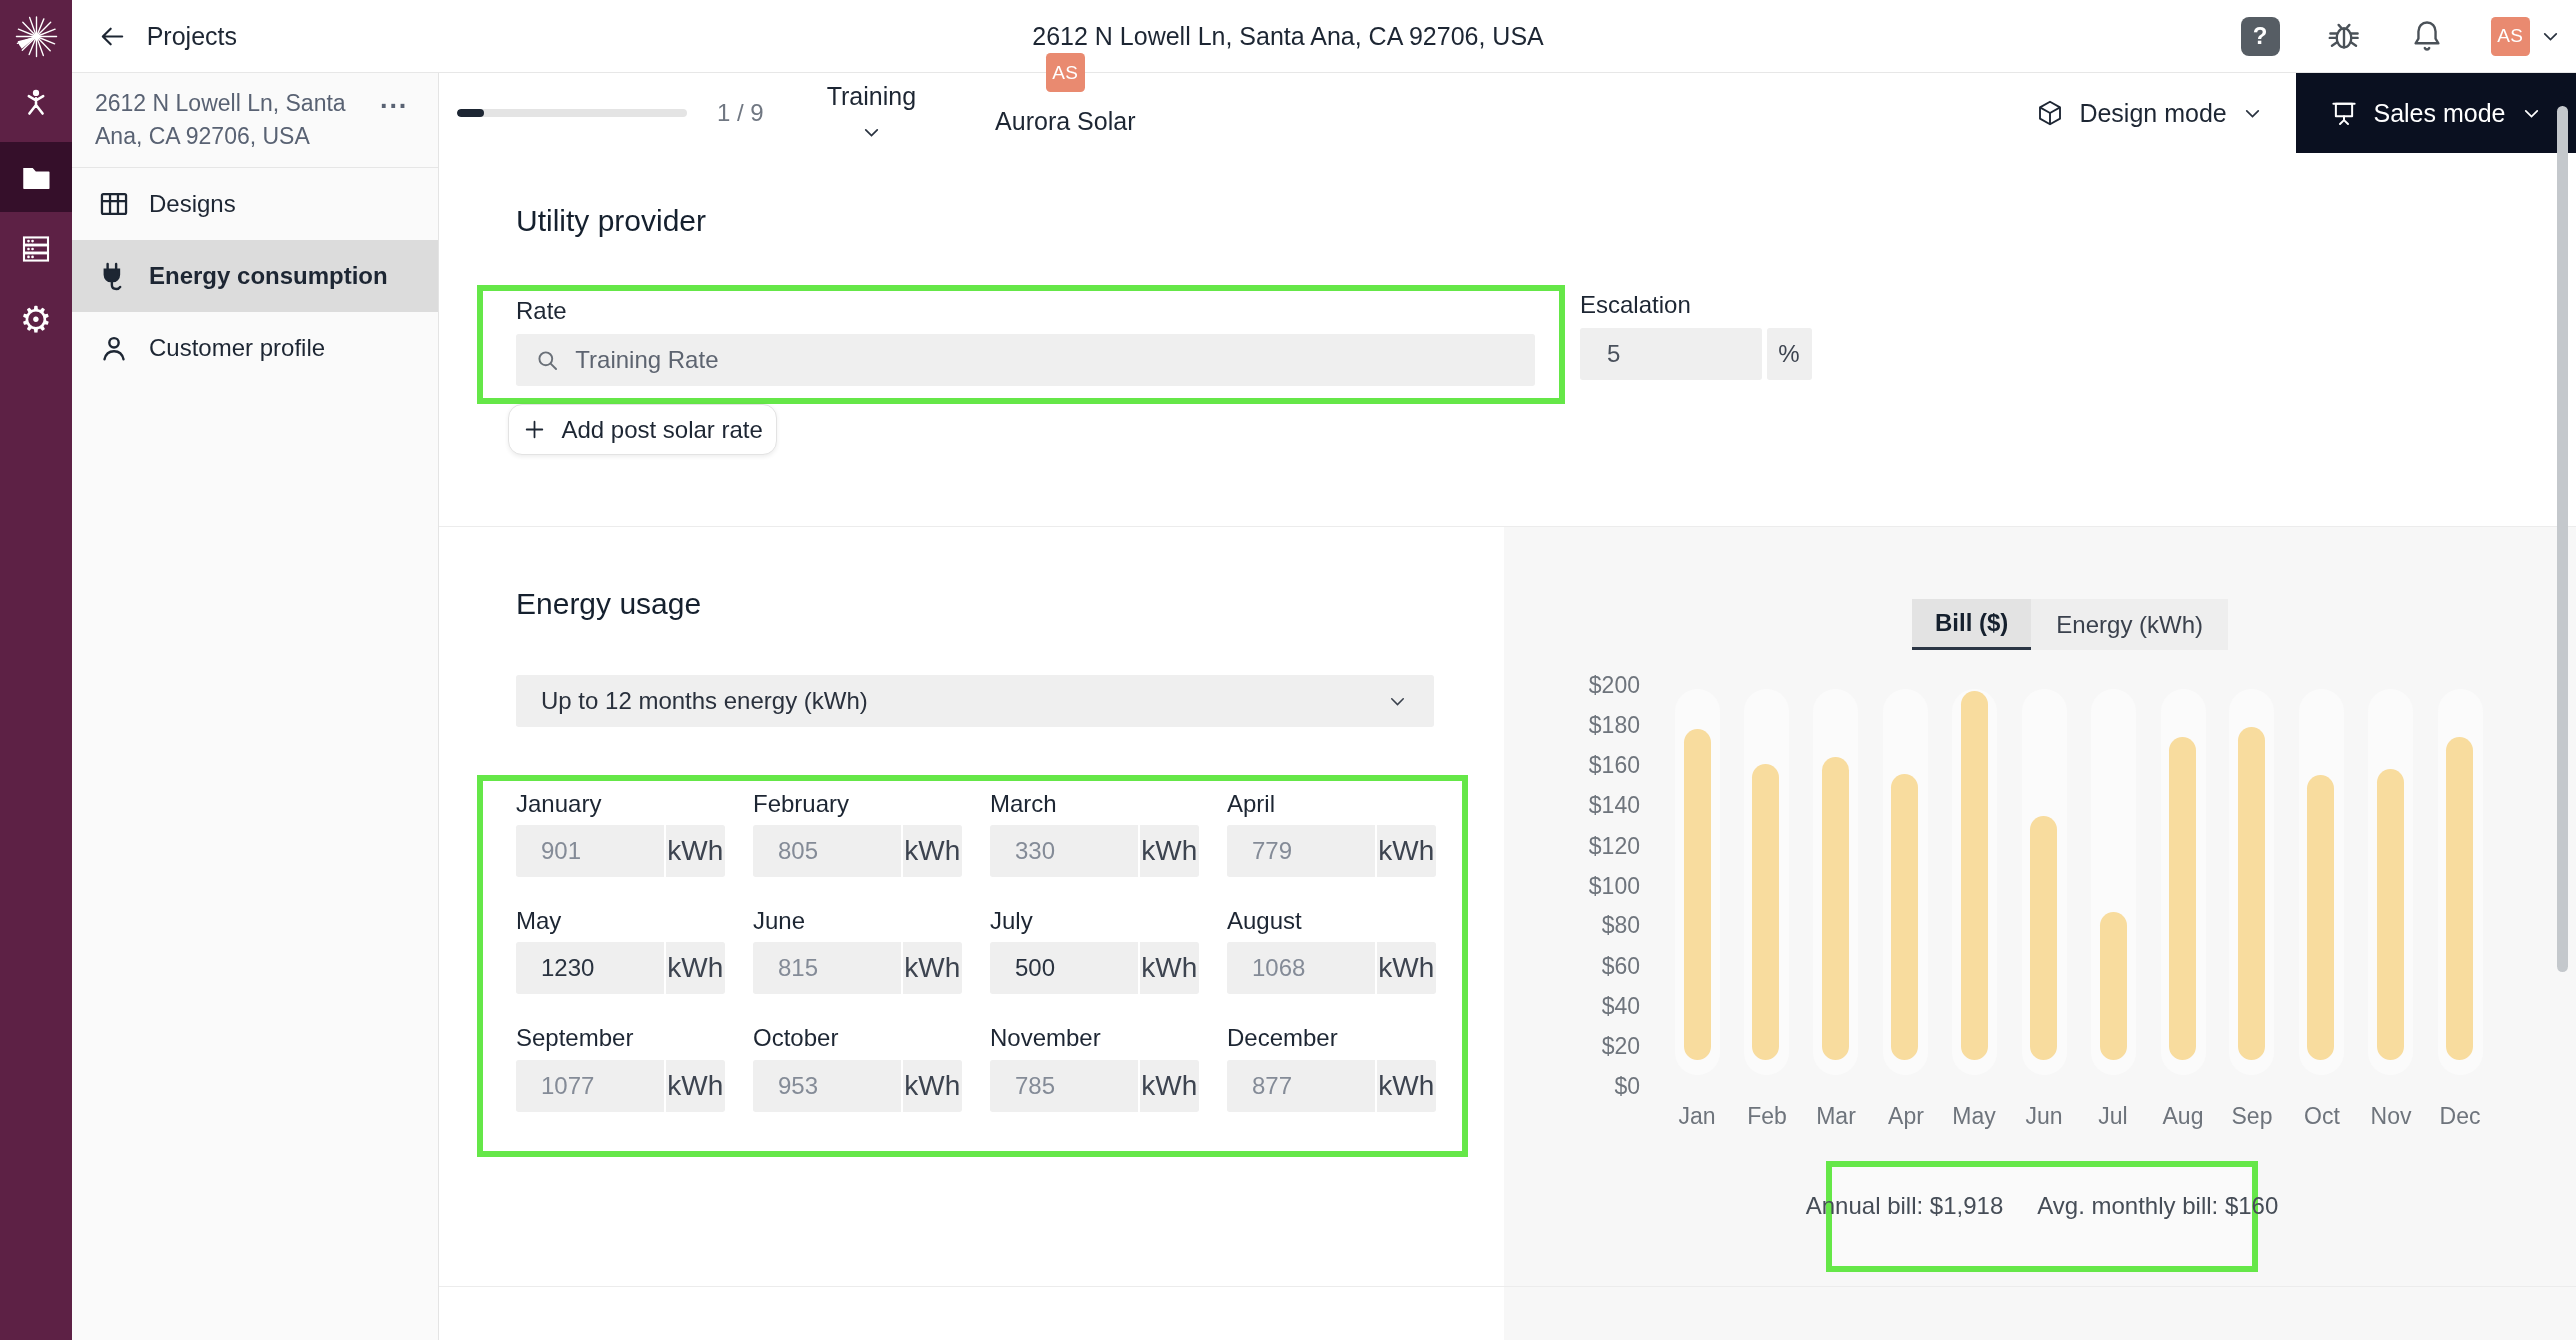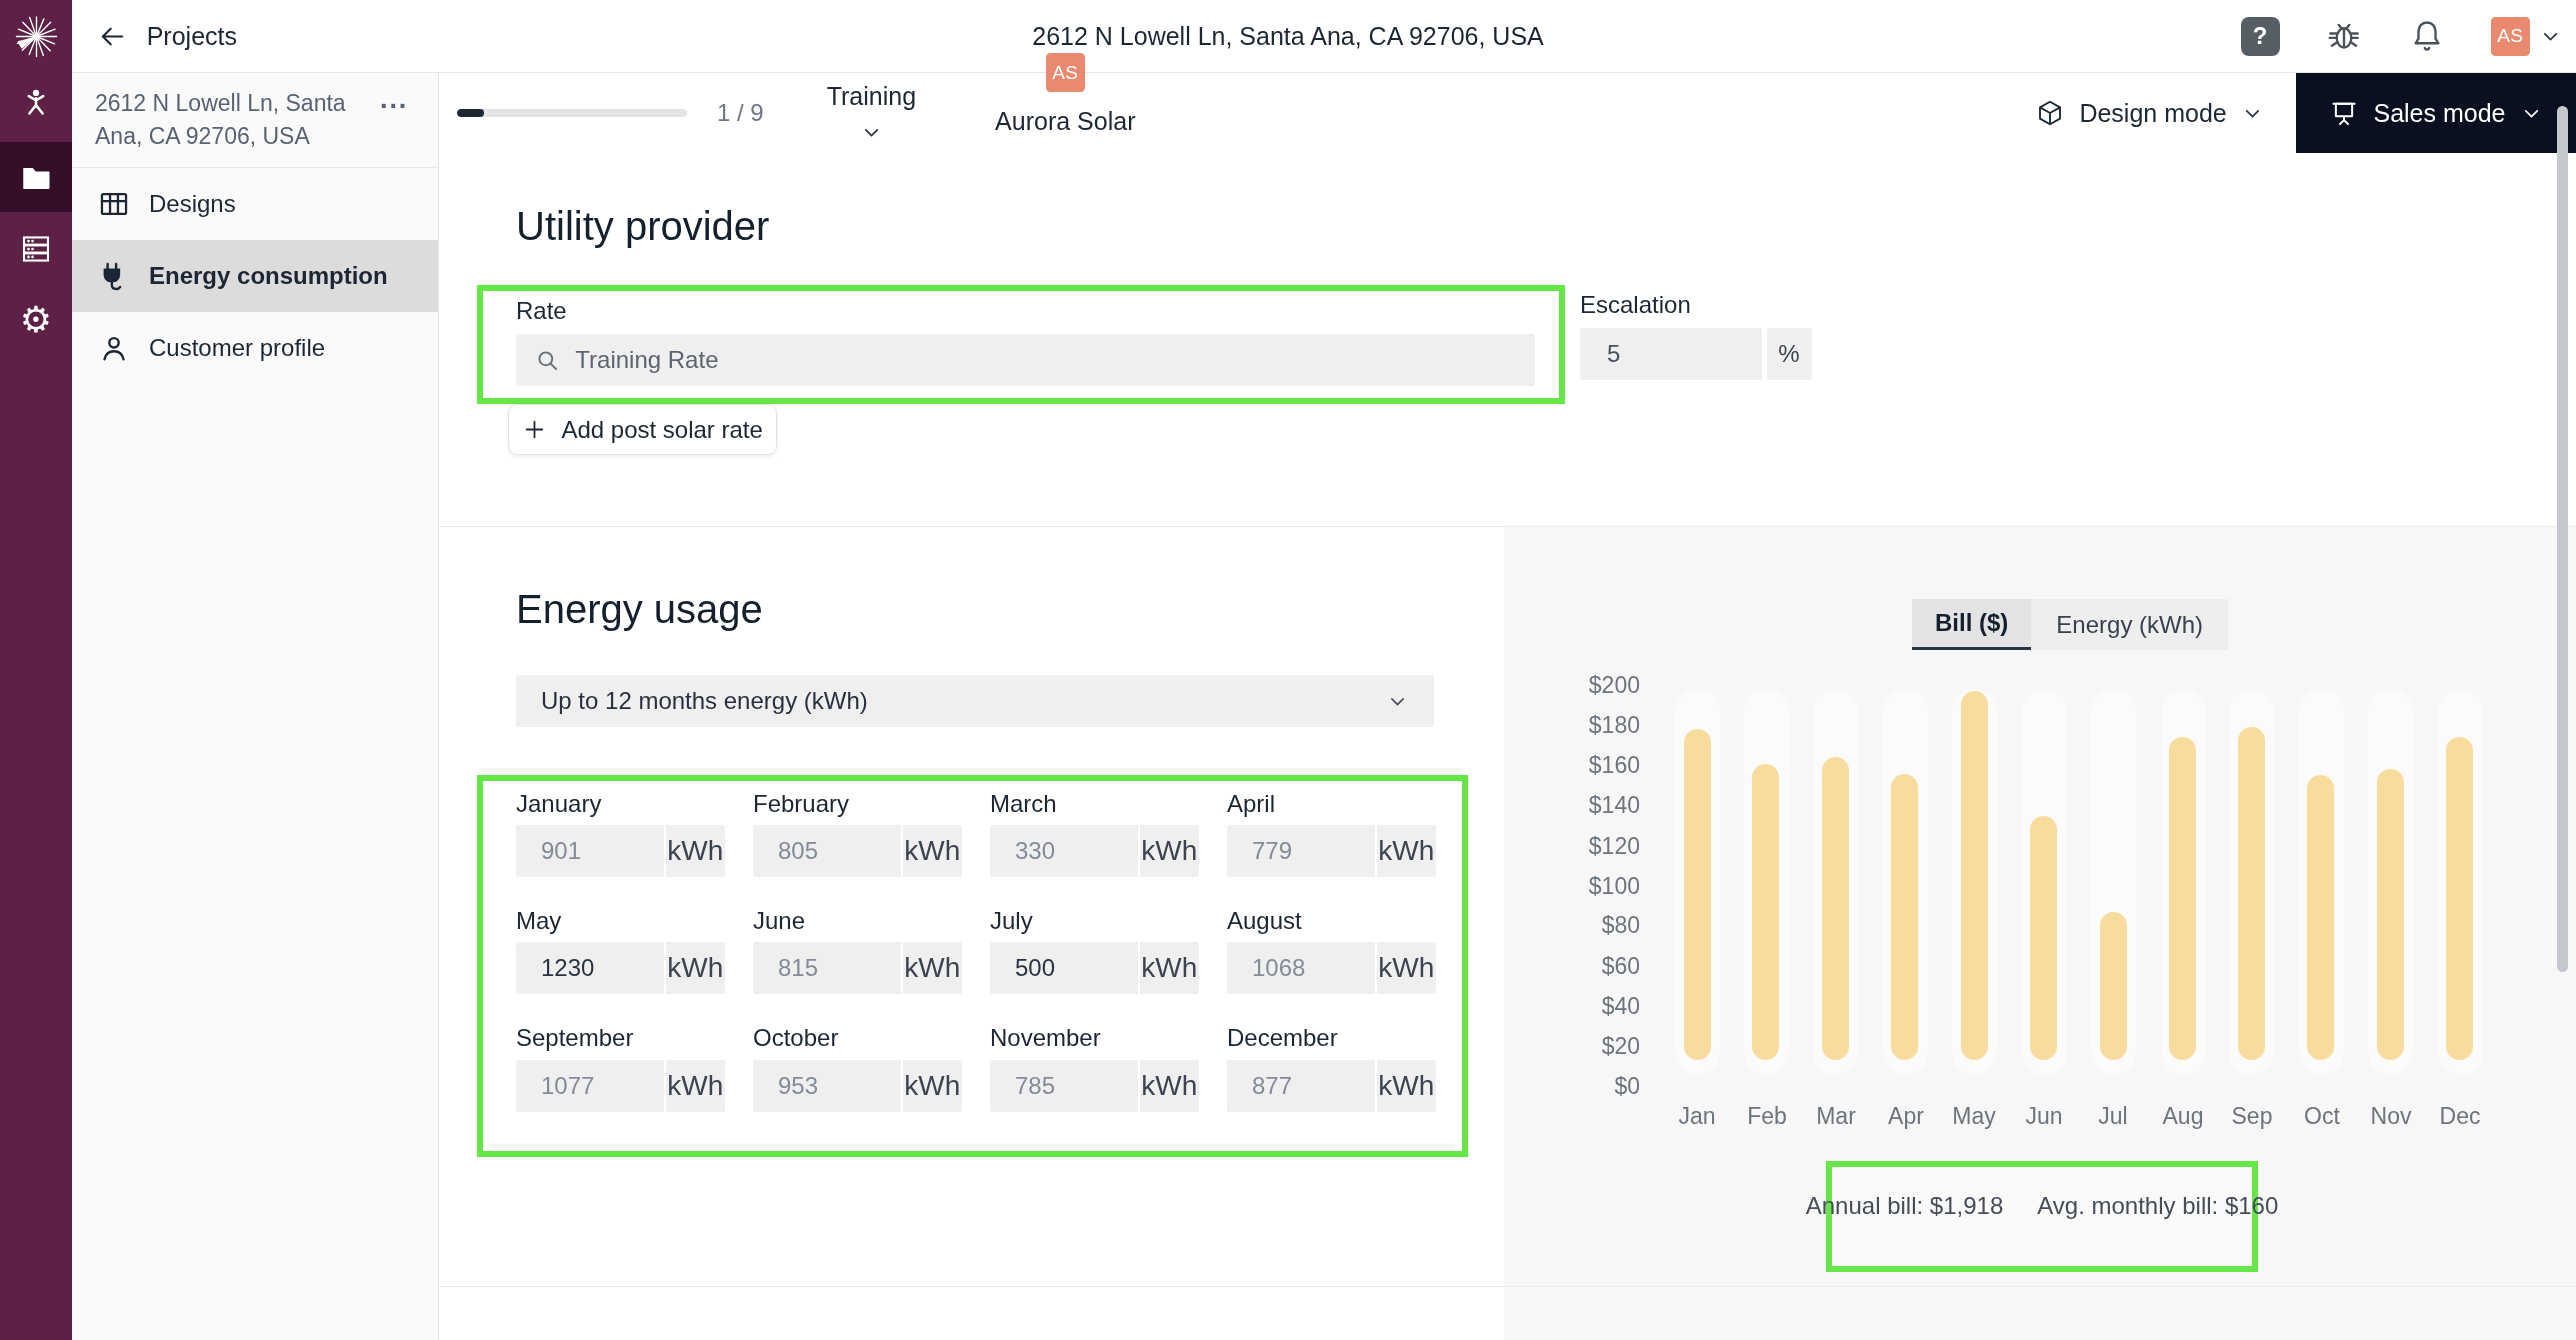--- a/index.html
+++ b/index.html
@@ -52,34 +52,34 @@
   .project-block{position:relative;height:95px;border-bottom:0.9px solid #e6e6e6;padding:14.3px 23px 0 23px;}
   .project-address{font-size:23px;line-height:33px;color:#596273;width:277px;}
   .more-dots{position:absolute;right:30px;top:10.7px;color:#596273;font-size:27px;font-weight:700;letter-spacing:1.8px;}
   .menu-item{height:72px;display:flex;align-items:center;gap:18px;padding-left:25px;font-size:24px;color:#1d2633;cursor:pointer;}
   .menu-item.active{background:#dcdcdc;font-weight:700;}
   .mi-icon{width:34px;height:34px;color:#1d2633;flex:0 0 auto;display:flex;align-items:center;justify-content:center;}
   .mi-icon svg{width:34px;height:34px;}
 
   
   .section-utility{position:absolute;left:439px;top:153px;width:2137px;height:373px;background:#fff;}
-  .h1{position:absolute;font-size:40px;font-weight:500;color:#15202e;}
+  .h1{position:absolute;font-size:30px;font-weight:500;color:#15202e;}
   .hl-box{position:absolute;border:6.3px solid var(--green);background:#fff;}
   .rate-box{left:38px;top:132px;width:1088px;height:119px;}
   .field-label{font-size:24px;font-weight:500;color:#1d2633;}
   .rate-label{position:absolute;left:33px;top:6.3px;}
   .rate-input{position:absolute;left:33px;top:43px;width:1019px;height:52px;background:var(--field);border-radius:2.7px;display:flex;align-items:center;gap:14.3px;padding:0 18px;}
   .rate-input .sicon{width:27px;height:27px;color:#6a7078;}
   .rate-input .val{font-size:24px;color:#5d6470;}
   .escalation{position:absolute;left:1141px;top:132px;}
   .esc-label{position:absolute;left:0;top:6.3px;}
   .esc-row{position:absolute;left:0;top:43px;display:flex;gap:4.5px;}
   .esc-input{width:182px;height:52px;background:var(--field);border-radius:2.7px;display:flex;align-items:center;padding-left:27px;font-size:24px;color:#4a515c;}
   .esc-unit{width:45px;height:52px;background:var(--field);border-radius:2.7px;display:flex;align-items:center;justify-content:center;font-size:24px;color:#3d4450;}
-  .add-post{position:absolute;left:69px;top:251px;width:269px;height:51px;background:#fff;border:0.9px solid #e3e3e3;border-radius:9px;box-shadow:0 1.8px 4.5px rgba(0,0,0,.07);display:flex;align-items:center;justify-content:center;gap:14.3px;font-size:24px;color:#1d2633;cursor:pointer;}
+  .add-post{position:absolute;left:69px;top:251px;width:269px;height:51px;background:#fff;border:0.9px solid #e3e3e3;border-radius:14px;box-shadow:0 1.8px 4.5px rgba(0,0,0,.07);display:flex;align-items:center;justify-content:center;gap:14.3px;font-size:24px;color:#1d2633;cursor:pointer;}
   .plus-icon{width:25px;height:25px;color:#1d2633;}
 
   .hdivider{position:absolute;left:439px;height:0.9px;background:#ececec;width:2137px;}
 
   
   .section-energy{position:absolute;left:439px;top:527px;width:1065px;height:759px;background:#fff;}
   .period-select{position:absolute;left:77px;top:148px;width:918px;height:52px;background:var(--field);border-radius:2.7px;display:flex;align-items:center;padding:0 25px;font-size:24px;color:#2a313d;cursor:pointer;}
   .period-select .chev{margin-left:auto;color:#3a414d;}
   .months-box{left:38px;top:214px;width:991px;height:382px;margin-top:34px;}
   .months-grid{position:absolute;left:33px;top:9px;display:grid;grid-template-columns:repeat(4,237px);}

